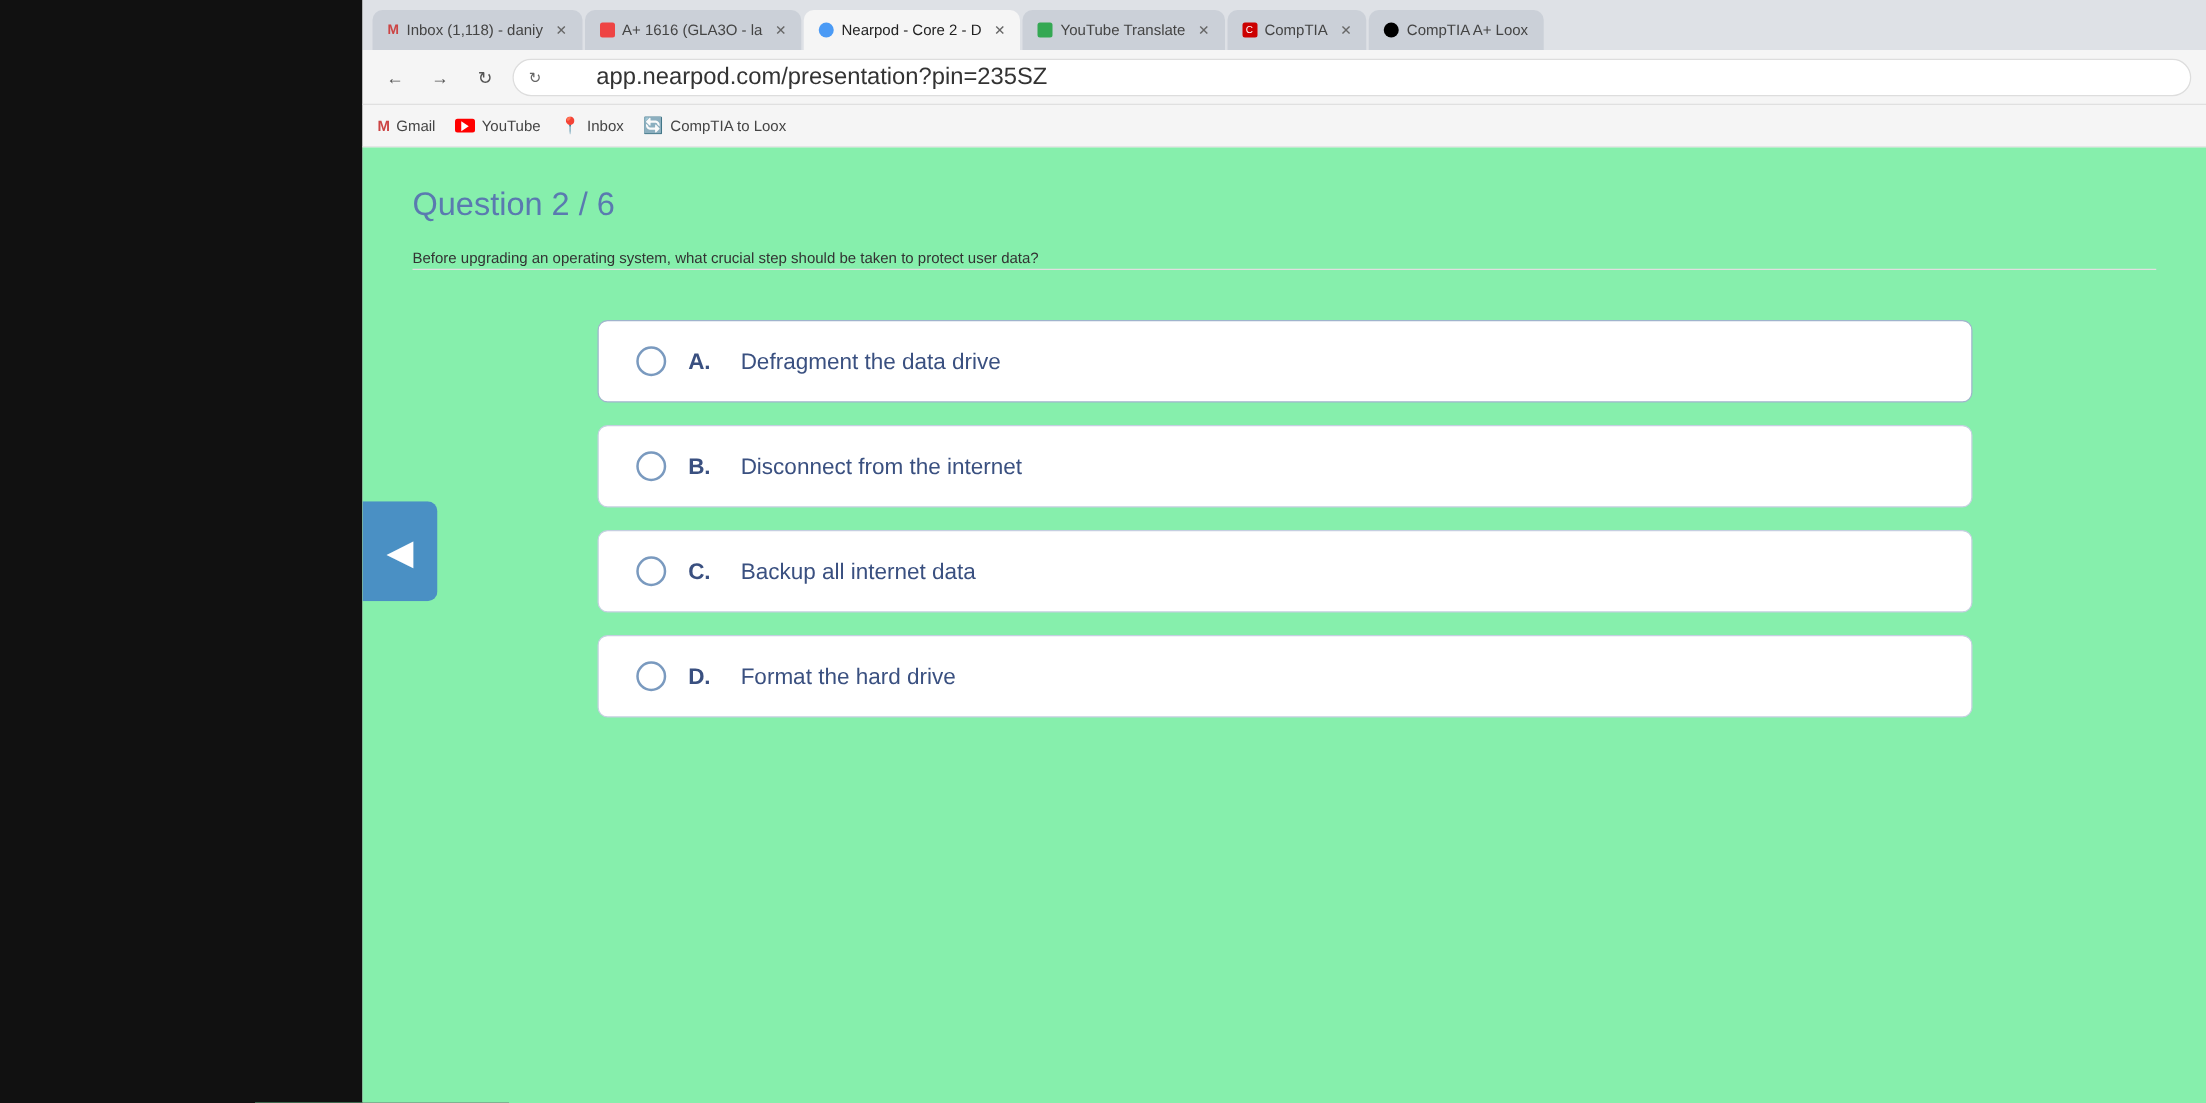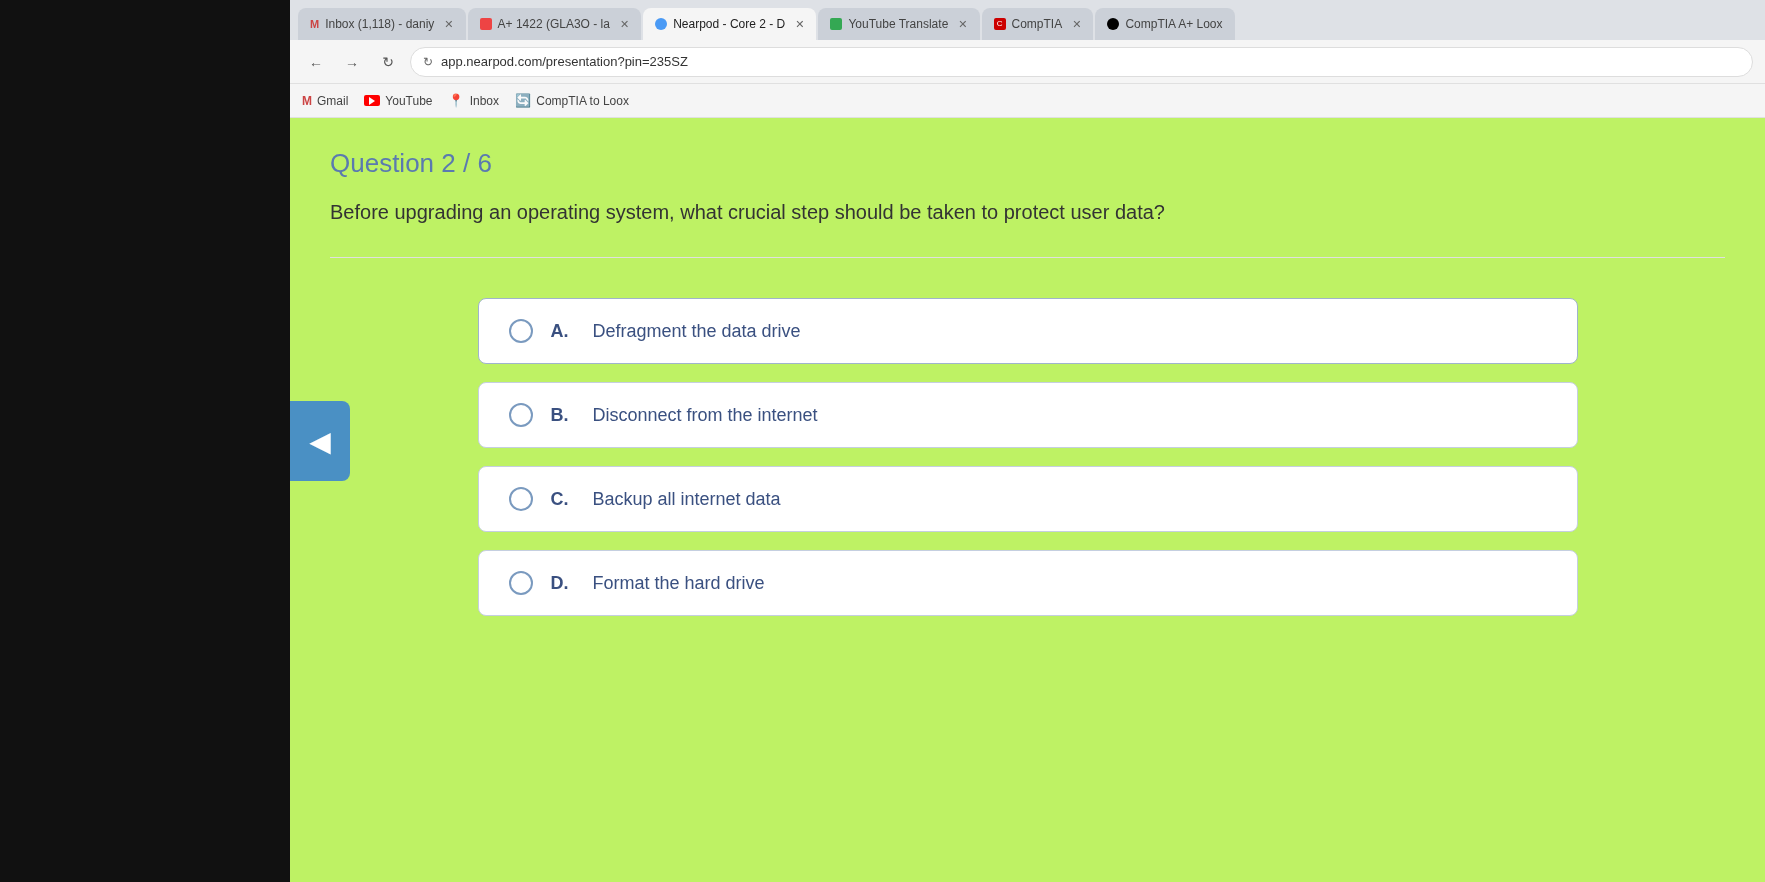--- a/index.html
+++ b/index.html
@@ -117,42 +117,41 @@
       align-items: center;
       gap: 5px;
       font-size: 12px;
       color: #444;
       cursor: pointer;
     }
 
     
     .content {
       flex: 1;
-      background: #bef264;
+      background: #86efac;
       padding: 30px 40px;
       overflow-y: auto;
       position: relative;
     }
 
     .question-header {
       font-size: 26px;
       font-weight: 600;
       color: #3a5a8c;
       margin-bottom: 18px;
     }
 
     .question-header span {
       font-weight: 400;
       color: #5a7ab0;
     }
 
     .question-text {
-      font-size: 20px;
+      font-size: 12px;
       color: #333;
-      margin-bottom: 30px;
       line-height: 1.5;
     }
 
     .divider {
       border: none;
       border-top: 1px solid #e0e0e0;
       margin-bottom: 40px;
     }
 
     
@@ -252,21 +251,21 @@
   <div class="tab-bar">
 
     <div class="tab">
       <span style="font-weight:700;font-size:11px;color:#c44;">M</span>
       <span>Inbox (1,118) - daniy</span>
       <span class="tab-close">✕</span>
     </div>
 
     <div class="tab">
       <span style="display:inline-block;width:12px;height:12px;background:#e44;border-radius:2px;"></span>
-      <span>A+ 1422 (GLA3O - la</span>
+      <span>A+ 1616 (GLA3O - la</span>
       <span class="tab-close">✕</span>
     </div>
 
     <div class="tab active">
       <span style="display:inline-block;width:12px;height:12px;background:#4a9af5;border-radius:50%;"></span>
       <span>Nearpod - Core 2 - D</span>
       <span class="tab-close">✕</span>
     </div>
 
     <div class="tab">
@@ -287,21 +286,21 @@
     </div>
 
   </div>
 
   <div class="toolbar">
     <div class="nav-btn">←</div>
     <div class="nav-btn">→</div>
     <div class="nav-btn">↻</div>
     <div class="address-bar">
       <span style="color:#666;font-size:12px;">↻</span>
-      <span style="font-size:13px;color:#333;">app.nearpod.com/presentation?pin=235SZ</span>
+      <span style="font-size:19px;color:#333;margin-left:36px;">app.nearpod.com/presentation?pin=235SZ</span>
     </div>
   </div>
 
   <div class="bookmarks-bar">
     <div class="bookmark-item">
       <span style="font-weight:700;font-size:12px;color:#c44;">M</span>
       <span>Gmail</span>
     </div>
     <div class="bookmark-item">
       <span class="yt-icon"></span>

